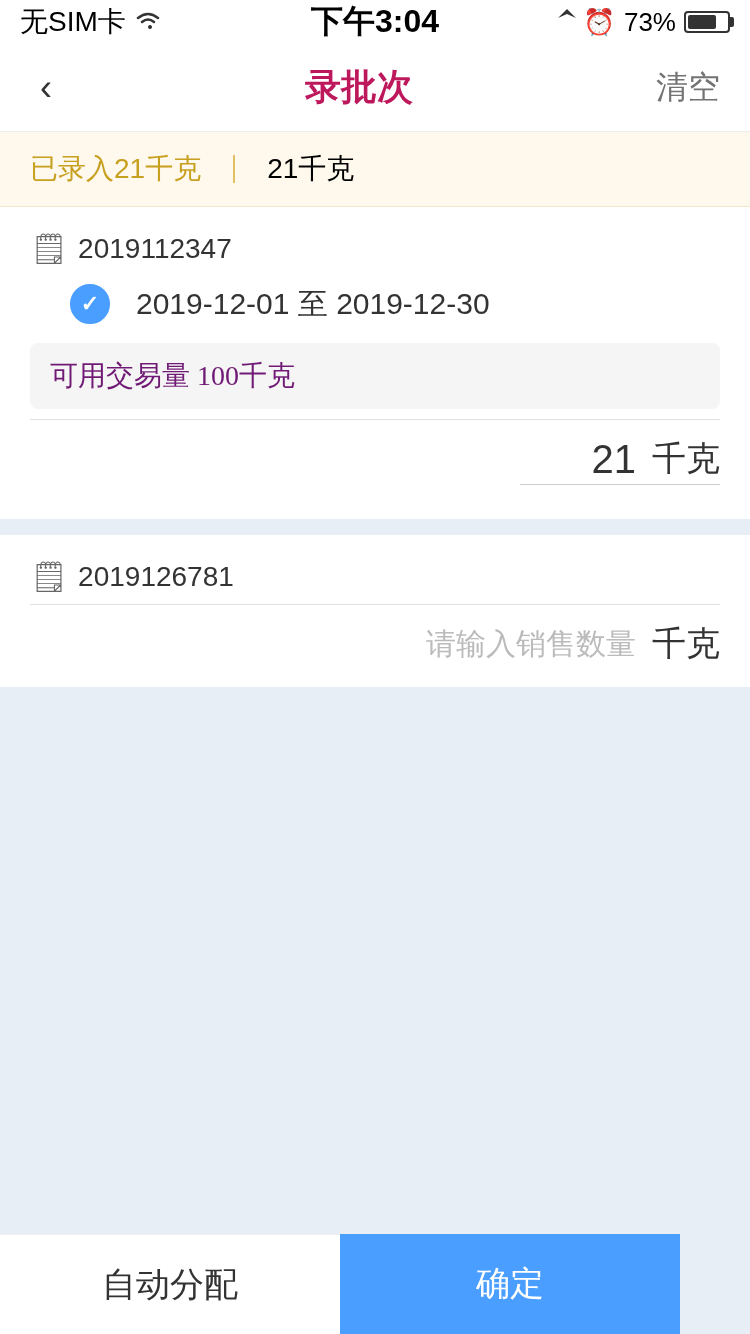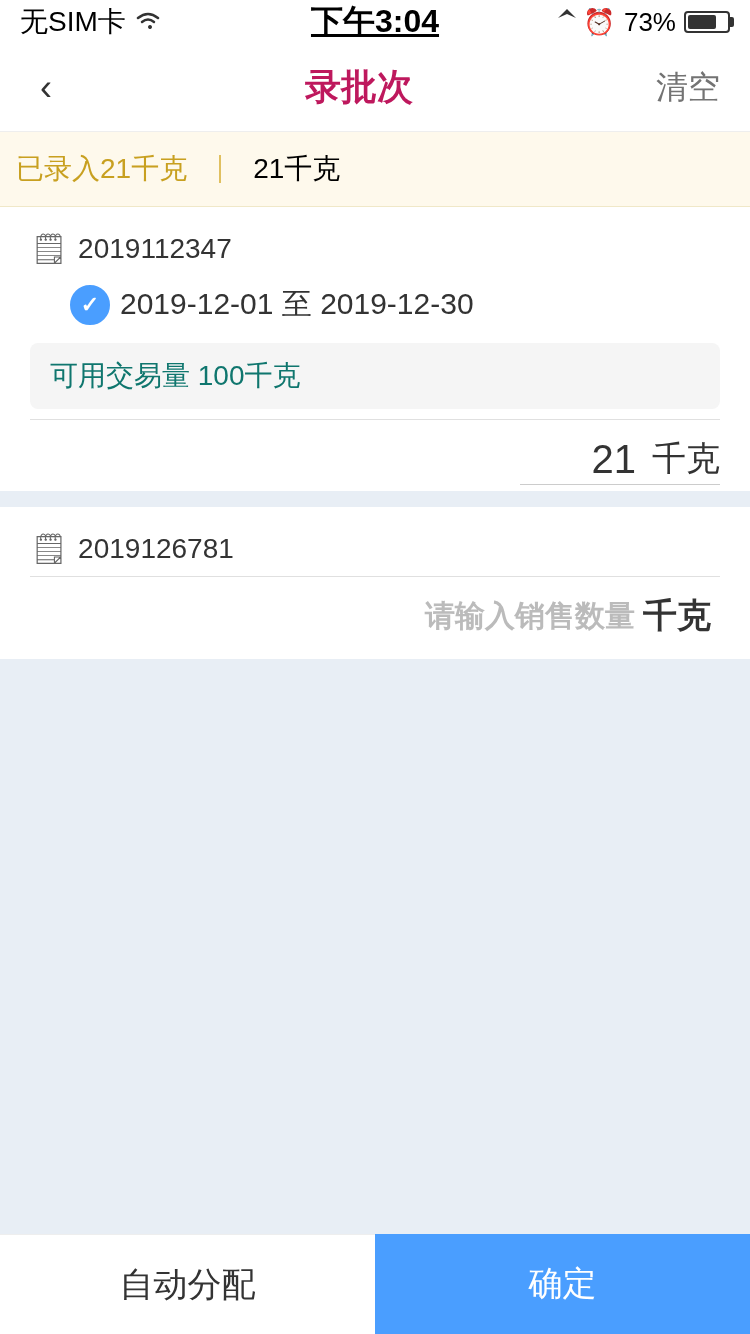--- a/index.html
+++ b/index.html
@@ -30,21 +30,20 @@
       align-items: center;
       gap: 8px;
       font-size: 28px;
     }
     .status-center {
       font-size: 32px;
       font-weight: 600;
       position: absolute;
       left: 50%;
       transform: translateX(-50%);
-      text-decoration: underline;
     }
     .status-right {
       display: flex;
       align-items: center;
       gap: 8px;
       font-size: 26px;
     }
     .battery-bar {
       width: 46px;
       height: 22px;
@@ -97,21 +96,21 @@
     }
     .nav-clear {
       font-size: 32px;
       color: #737373;
       cursor: pointer;
     }
 
     
     .info-banner {
       background: #fef9ec;
-      padding: 18px 16px;
+      padding: 18px 30px;
       display: flex;
       align-items: center;
       gap: 32px;
       border-bottom: 1px solid #f0e8c8;
     }
     .info-label {
       font-size: 28px;
       color: #c8a020;
     }
     .info-divider {
@@ -140,21 +139,22 @@
       font-size: 30px;
     }
     .batch-number {
       font-size: 28px;
       color: #333;
       font-weight: 500;
     }
     .batch-date-row {
       padding: 8px 30px 8px 70px;
       display: flex;
-      align-items: flex-end;
+      align-items: flex-start;
+      gap: 16px;
     }
     .radio-circle {
       width: 40px;
       height: 40px;
       border-radius: 50%;
       border: 2px solid #ccc;
       background: #fff;
       display: flex;
       align-items: center;
       justify-content: center;
@@ -174,27 +174,28 @@
     .batch-date-text {
       font-size: 30px;
       color: #333;
     }
     .batch-available {
       margin: 10px 30px 10px 30px;
       background: #f5f5f5;
       border-radius: 8px;
       padding: 14px 20px;
       font-size: 28px;
-      color: #0f766e;
+      color: #701a75;
+      font-family: Liberation Serif, serif;
     }
     .quantity-row {
       display: flex;
       align-items: center;
       justify-content: flex-end;
-      padding: 16px 30px 8px 30px;
+      padding: 16px 30px 36px 30px;
       gap: 16px;
     }
     .quantity-input {
       font-size: 40px;
       color: #333;
       font-weight: 500;
       text-align: right;
       border: none;
       outline: none;
       background: transparent;
@@ -230,39 +231,38 @@
     .section-divider {
       height: 16px;
       background: #e8eef5;
     }
 
     
     .placeholder-row {
       display: flex;
       align-items: center;
       justify-content: flex-end;
-      padding: 16px 39px 20px 30px;
-      gap: 8px;
-      font-weight: bold;
+      padding: 16px 30px 20px 30px;
+      gap: 16px;
     }
     .placeholder-text {
       font-size: 30px;
       color: #bbb;
     }
     .placeholder-unit {
       font-size: 34px;
       color: #333;
     }
 
     
     .footer {
       position: fixed;
       bottom: 0;
       left: 0;
-      width: 750px;
+      width: 680px;
       height: 100px;
       display: flex;
     }
     .footer-auto {
       flex: 1;
       background: #fff;
       display: flex;
       align-items: center;
       justify-content: center;
       font-size: 34px;

